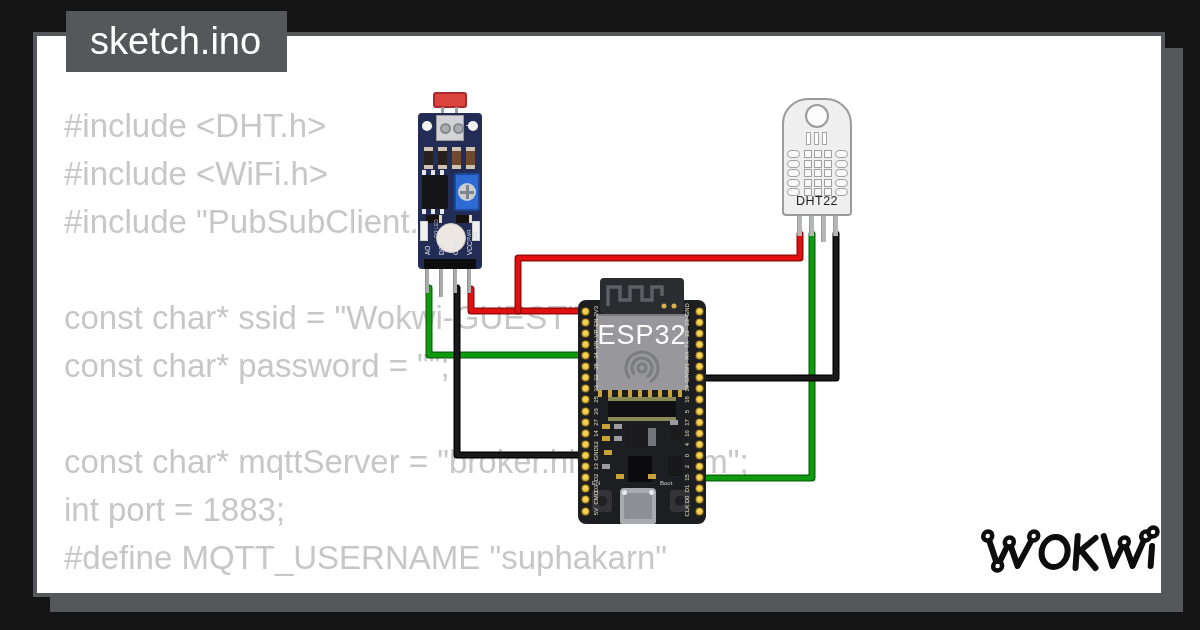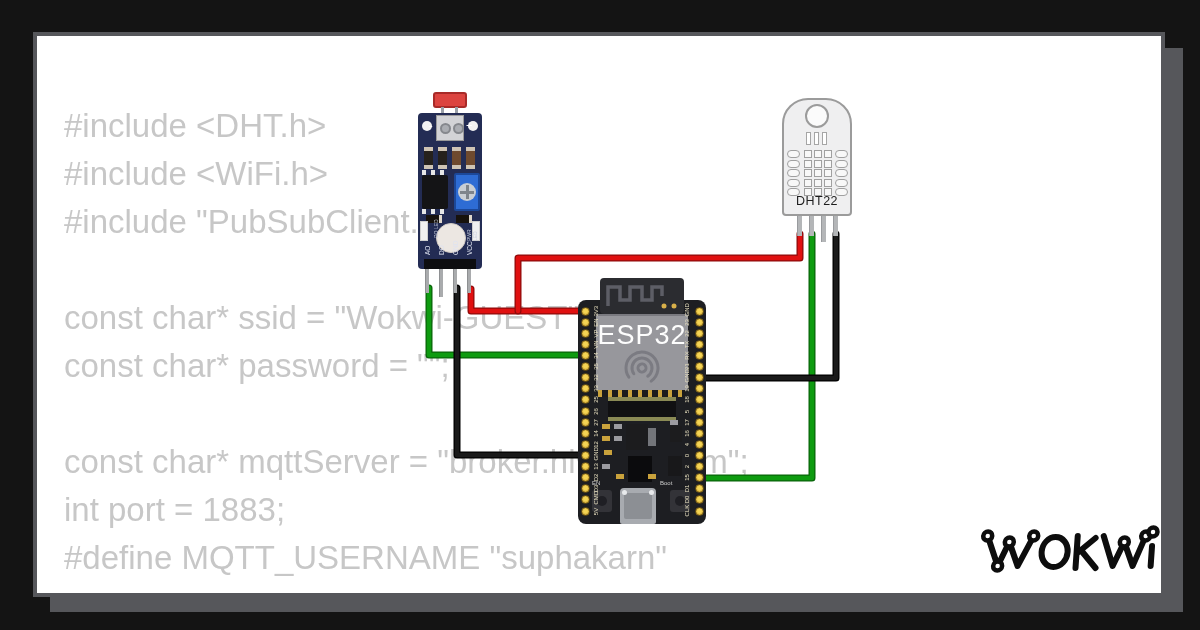--- a/index.html
+++ b/index.html
@@ -325,20 +325,23 @@
       </div>
     <div id="dht-label">DHT22</div>
     <div id="dht-legs">
         <div class="dht-leg" style="left: 15px; height: 20px;"></div>
         <div class="dht-leg" style="left: 27px; height: 20px;"></div>
         <div class="dht-leg" style="left: 39px; height: 26px;"></div>
         <div class="dht-leg" style="left: 51px; height: 20px;"></div>
       </div>
   </div>
 
+  <div id="title-tab">
+    <span>sketch.ino</span>
+  </div>
 
   <svg id="wokwi-logo" width="185" height="62" viewBox="0 0 185 62" role="img" aria-label="WOKWI">
     <g transform="skewX(-4)" fill="none" stroke="#0d0d0d" stroke-width="6" stroke-linecap="round" stroke-linejoin="round">
       <polyline points="14,18 26,48 36,24 46,48 60,18"></polyline>
       <ellipse cx="82" cy="34" rx="13" ry="15"></ellipse>
       <path d="M104,18 L104,50"></path>
         <path d="M122,20 L106,34"></path>
         <path d="M108,32 L124,50"></path>
       <polyline points="130,18 141,48 151,24 161,48 172,18"></polyline>
       <path d="M179,28 L179,48"></path>

